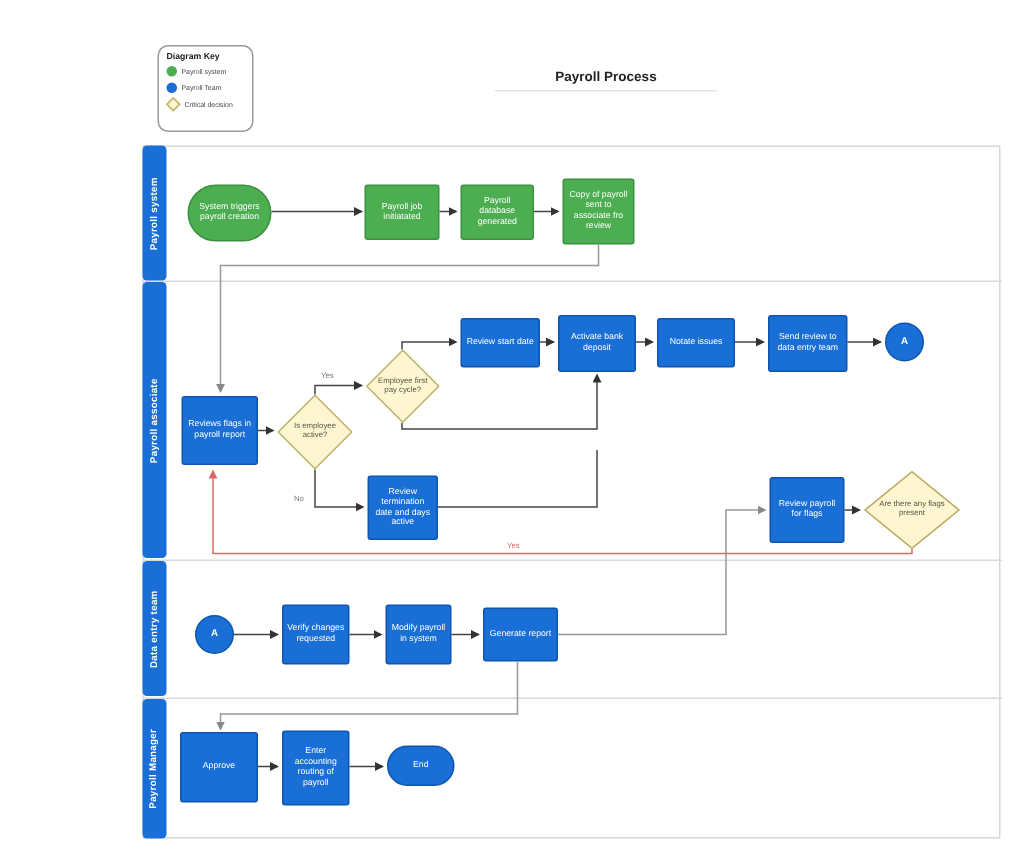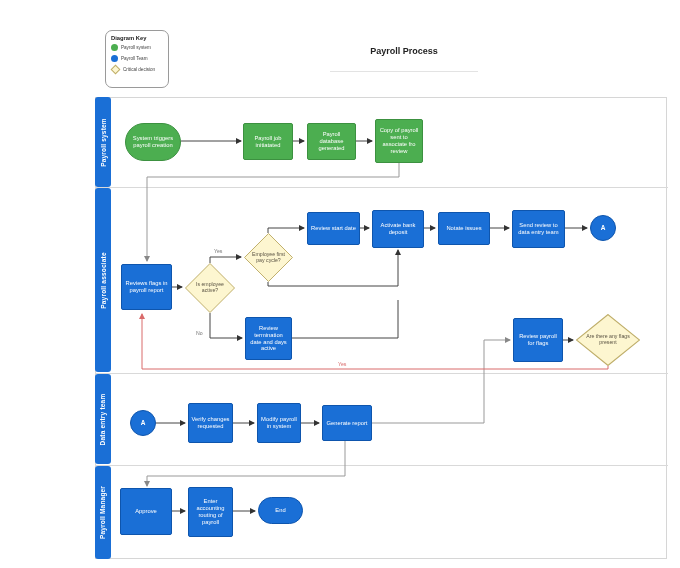--- a/index.html
+++ b/index.html
@@ -29,21 +29,21 @@
   .diamond .dtext{position:absolute;left:0;top:0;width:100%;height:100%;display:flex;align-items:center;justify-content:center;
     text-align:center;font-size:5.2px;line-height:1.15;color:#5a5343;padding:0 6px;box-sizing:border-box;}
 
   
   #edges{position:absolute;left:0;top:0;width:680px;height:568px;z-index:4;pointer-events:none;}
   .edge-label{position:absolute;font-size:5.2px;color:#777;z-index:5;background:transparent;}
   .edge-label.red{color:#d96a6a;}
 
   
   .title{position:absolute;left:330px;top:46px;width:148px;text-align:center;font-size:9px;font-weight:bold;color:#222;
-    border-bottom:1px solid #e3e3e3;padding-bottom:15px;z-index:3;}
+    border-bottom:1px solid #e3e3e3;padding-bottom:4px;z-index:3;}
 
   
   .legend{position:absolute;left:105px;top:30px;width:64px;height:58px;border:1px solid #9a9a9a;border-radius:7px;
     background:#fff;box-sizing:border-box;padding:4px 5px;z-index:3;}
   .legend-title{font-size:5.8px;font-weight:bold;color:#222;margin-bottom:3px;}
   .legend-item{display:flex;align-items:center;margin-bottom:3.5px;}
   .legend-item .lbl{font-size:4.6px;color:#444;margin-left:3px;}
   .sw-circle{width:7px;height:7px;border-radius:50%;flex:0 0 auto;}
   .sw-green{background:#4cae50;}
   .sw-blue{background:#1a6fd6;}

